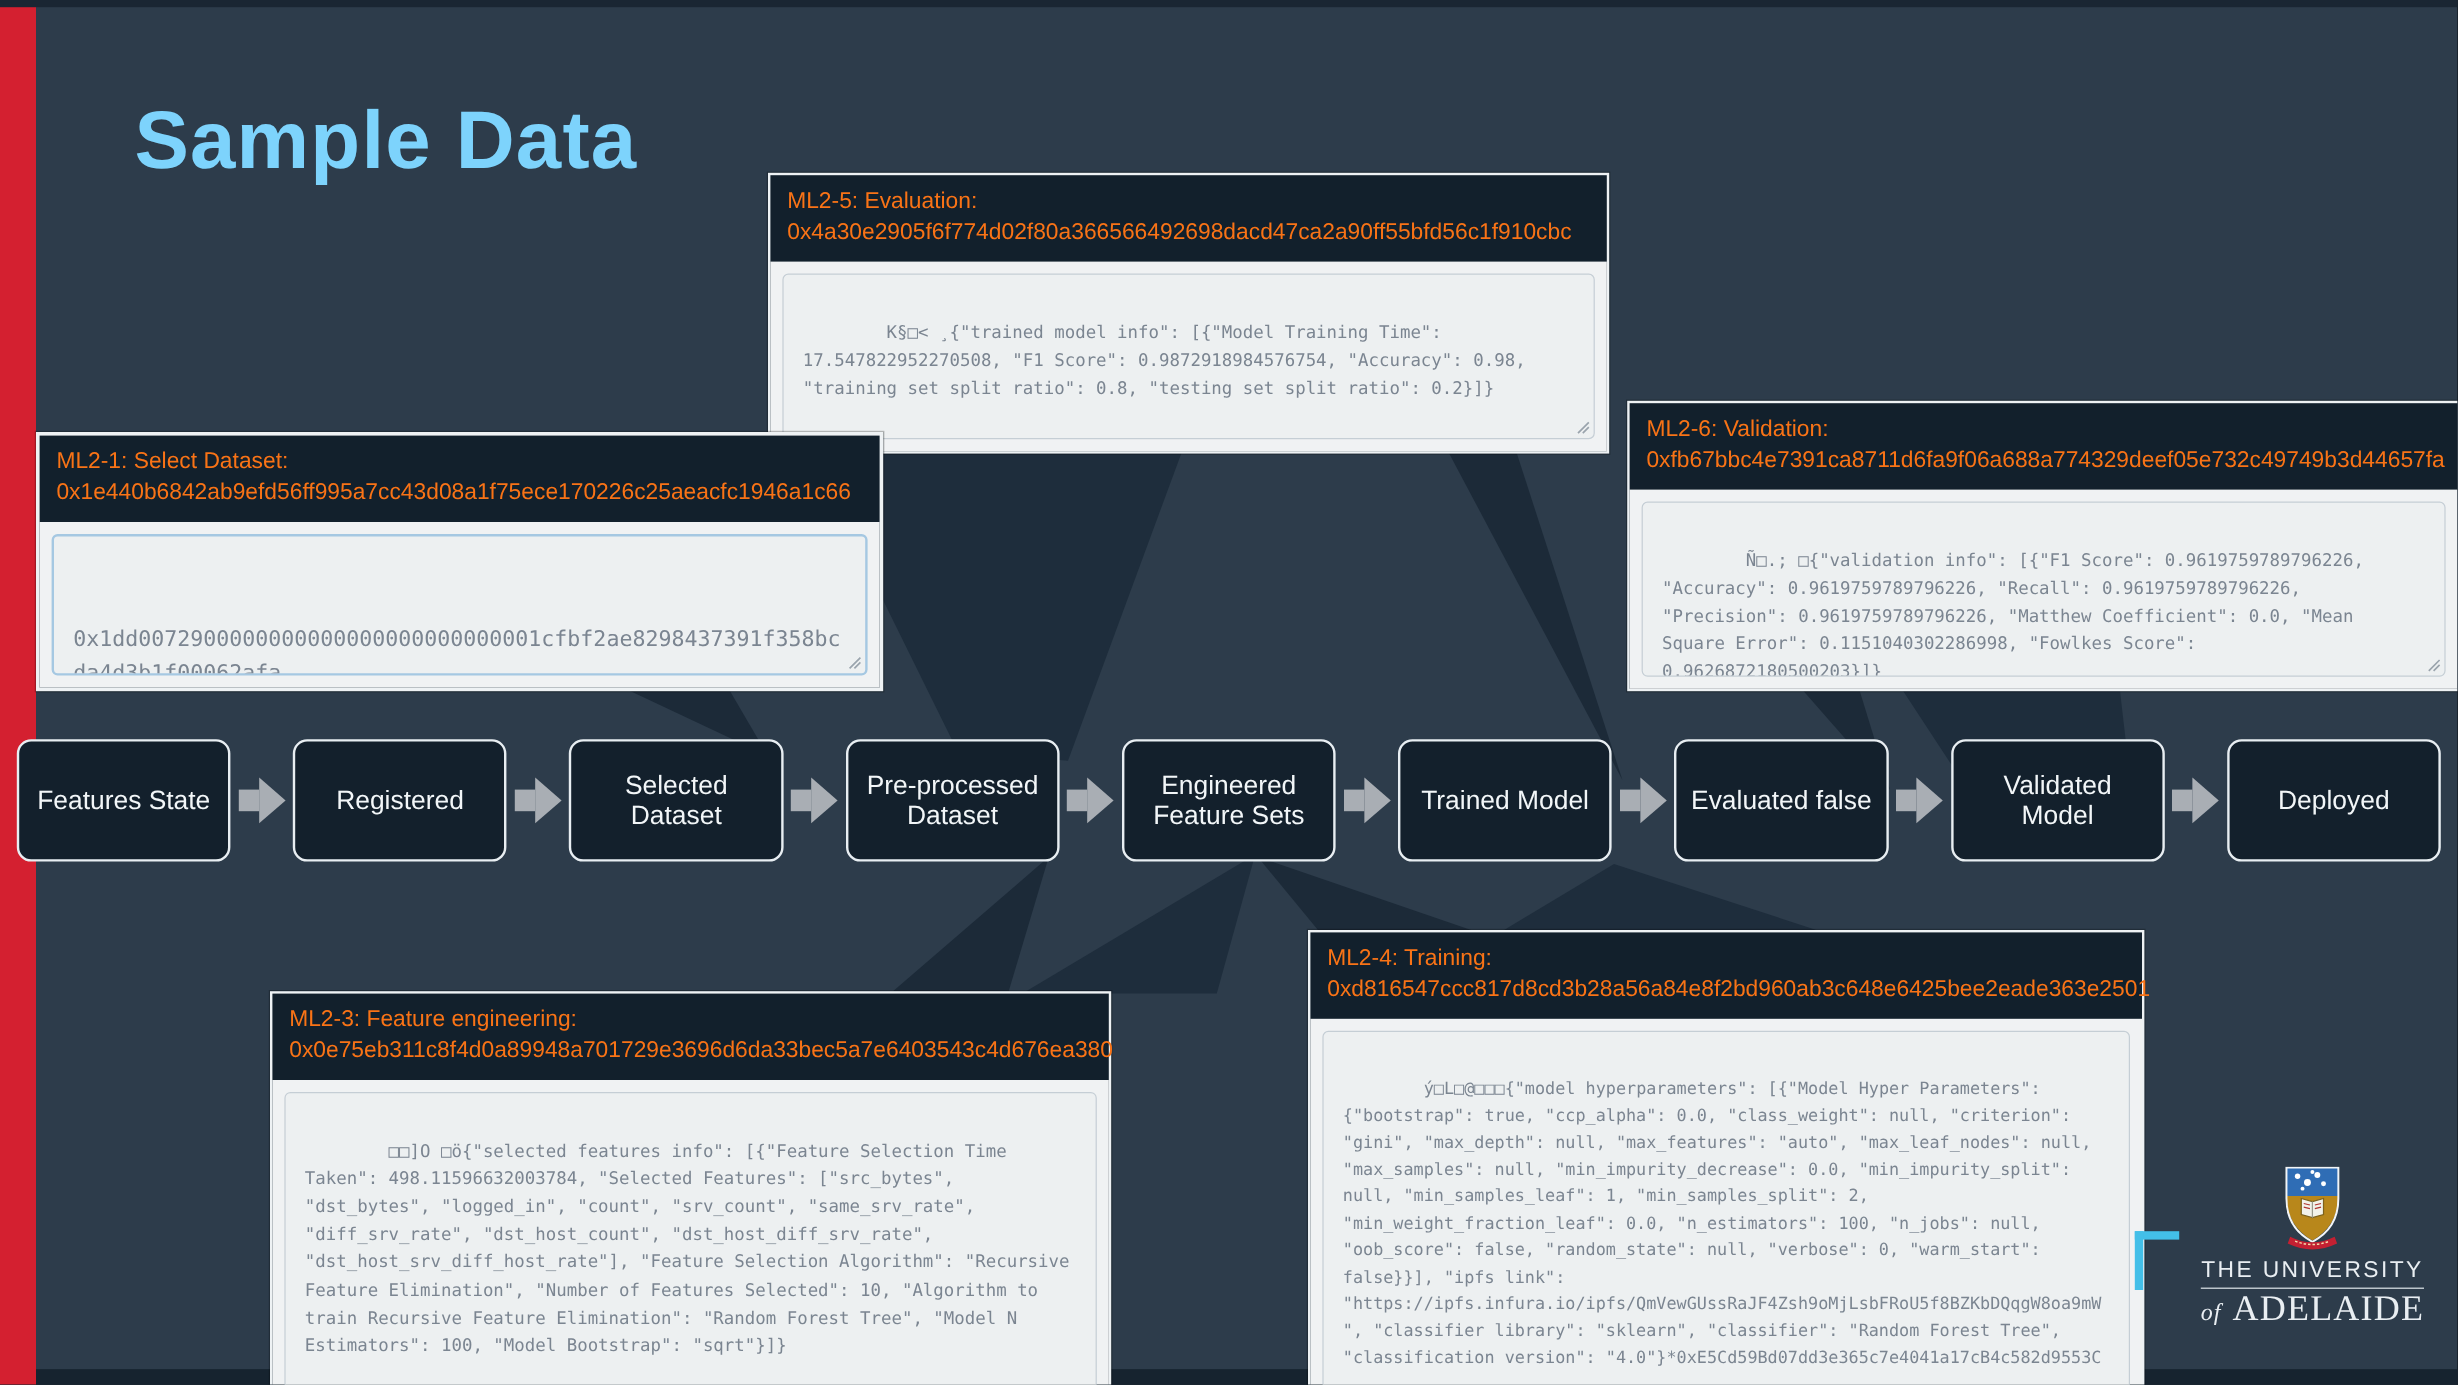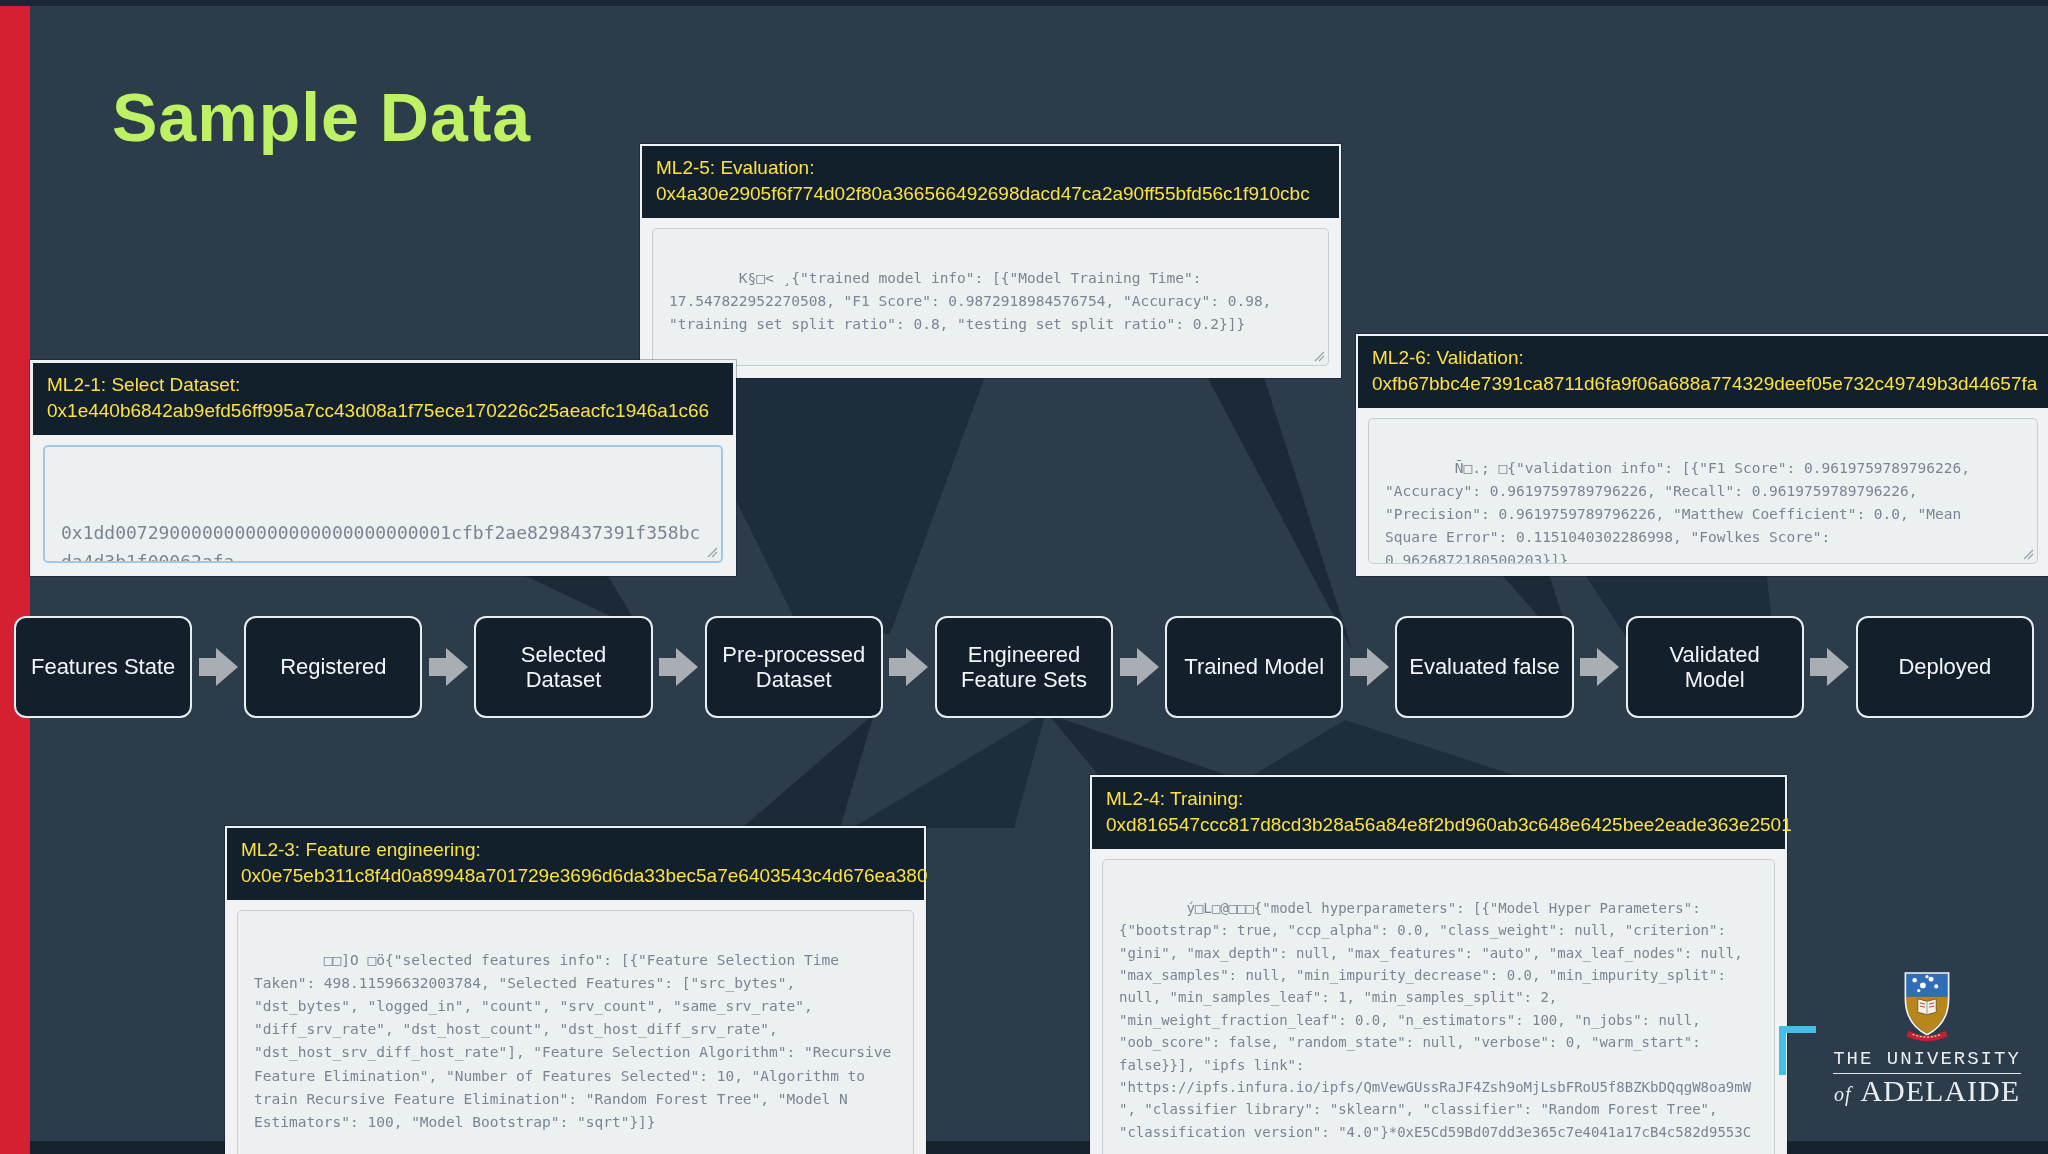--- a/index.html
+++ b/index.html
@@ -22,36 +22,36 @@
        font-family:"Liberation Sans",sans-serif;}
   .slide{position:relative;width:2048px;height:1154px;background:var(--bg);overflow:hidden;}
 
   .topbar{position:absolute;left:0;top:0;width:100%;height:6px;background:#1a2633;z-index:5;}
   .redbar{position:absolute;left:0;top:0;width:30px;height:1154px;background:var(--red);z-index:1;}
   .bottombar{position:absolute;left:30px;bottom:0;width:2018px;height:13px;background:#16232f;z-index:1;}
 
   .beams{position:absolute;left:0;top:0;z-index:1;}
 
   .title{position:absolute;left:112px;top:78px;margin:0;z-index:2;
-         font-size:68px;font-weight:700;letter-spacing:1px;color:#bef264;}
+         font-size:68px;font-weight:700;letter-spacing:1px;color:#7dd3fc;}
 
   
   .flow{position:absolute;left:14px;top:616px;width:2020px;height:102px;display:flex;z-index:2;}
   .node{flex:1 1 0;background:var(--node);border:2px solid var(--node-border);border-radius:12px;
         display:flex;align-items:center;justify-content:center;text-align:center;
         color:#f2f6f8;font-size:22px;line-height:1.15;padding:0 10px;}
   .arrow{flex:0 0 52px;display:flex;align-items:center;justify-content:center;}
   .arrow .tail{width:17px;height:18px;background:var(--arrow);}
   .arrow .head{width:0;height:0;border-top:19px solid transparent;border-bottom:19px solid transparent;
                border-left:22px solid var(--arrow);}
 
   
   .callout{position:absolute;z-index:3;border:2px solid #eef2f4;background:var(--head-bg);
            box-shadow:0 0 0 1px rgba(0,0,0,.25);}
-  .c-head{padding:9px 14px 11px 14px;color:#fde047;font-size:19px;line-height:1.38;}
+  .c-head{padding:9px 14px 11px 14px;color:#f97316;font-size:19px;line-height:1.38;}
   .c-title{white-space:nowrap;}
   .c-hash{white-space:nowrap;}
   .c-body{background:var(--body-bg);padding:10px;}
   .c-ta{position:relative;background:var(--ta-bg);border:1px solid var(--ta-border);border-radius:5px;
         padding:14px 16px;color:var(--mono);
         font-family:"DejaVu Sans Mono",monospace;font-size:14.5px;line-height:1.6;
         white-space:pre-wrap;word-wrap:break-word;overflow:hidden;}
   .handle{position:absolute;right:3px;bottom:3px;}
   .handle path{stroke:#9aa4ad;stroke-width:1.4;fill:none;}
 
@@ -66,21 +66,21 @@
   #c-ml2-4{left:1090px;top:775px;width:693px;}
   #c-ml2-4 .c-ta{height:300px;font-size:14px;}
 
   
   .bracket{position:absolute;left:1779px;top:1026px;width:30px;height:42px;
            border-top:7px solid var(--cyan);border-left:7px solid var(--cyan);z-index:4;}
 
   
   .logo{position:absolute;left:1822px;top:972px;width:210px;z-index:4;color:#e9eef2;
         display:flex;flex-direction:column;align-items:center;}
-  .logo-line1{font-family:Liberation Mono, monospace;font-size:19px;letter-spacing:2px;
+  .logo-line1{font-family:Liberation Sans, sans-serif;font-size:19px;letter-spacing:2px;
               border-bottom:1.5px solid #dfe6ea;padding-bottom:3px;margin-top:6px;white-space:nowrap;}
   .logo-line2{font-family:"Liberation Serif",serif;font-size:30px;letter-spacing:1px;white-space:nowrap;}
   .logo-of{font-style:italic;font-size:20px;margin-right:9px;}
 </style>
 </head>
 <body>
 
 <div class="slide">
 
   <svg class="beams" width="2048" height="1154" viewBox="0 0 2048 1154">

